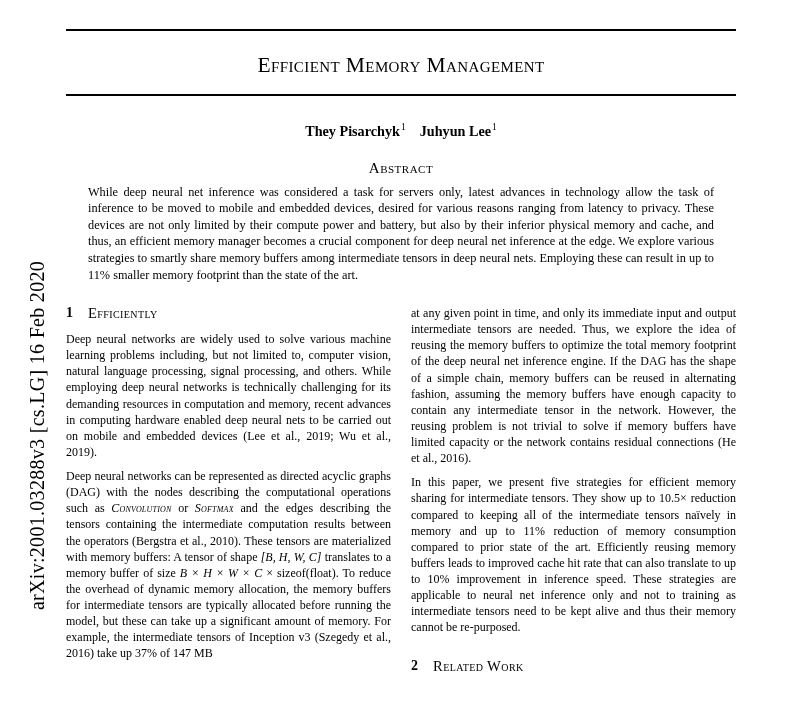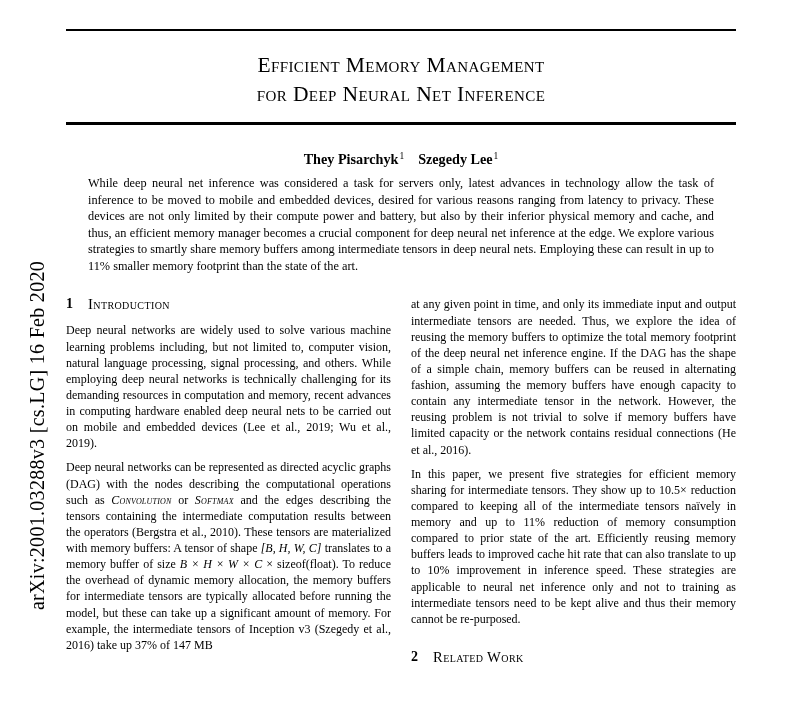--- a/index.html
+++ b/index.html
@@ -148,38 +148,38 @@
 <body>
 
 <div class="arxiv-stamp">arXiv:2001.03288v3  [cs.LG]  16 Feb 2020</div>
 
 <div class="page">
 
   <div class="rule rule-top"></div>
 
   <div class="title-block">
     <span class="title-line">Efficient Memory Management</span>
-    <span class="title-line">for Deep Neural Net Inference</span>
   </div>
 
   <div class="rule rule-under-title"></div>
 
   <div class="authors">
-    <span class="author"><span>They Pisarchyk</span><sup>1</sup></span><span class="author"><span>Szegedy Lee</span><sup>1</sup></span>
+    <span class="author"><span>They Pisarchyk</span><sup>1</sup></span><span class="author"><span>Juhyun Lee</span><sup>1</sup></span>
   </div>
 
+  <div class="abstract-heading">Abstract</div>
   <div class="abstract-body">While deep neural net inference was considered a task for servers only, latest advances in technology allow the task of inference to be moved to mobile and embedded devices, desired for various reasons ranging from latency to privacy. These devices are not only limited by their compute power and battery, but also by their inferior physical memory and cache, and thus, an efficient memory manager becomes a crucial component for deep neural net inference at the edge. We explore various strategies to smartly share memory buffers among intermediate tensors in deep neural nets. Employing these can result in up to 11% smaller memory footprint than the state of the art.</div>
 
   <div class="columns">
 
     <div class="col">
 
       <div class="section-heading">
         <span class="num">1</span>
-        <span class="stitle">Introduction</span>
+        <span class="stitle">Efficiently</span>
       </div>
 
       <p class="para">Deep neural networks are widely used to solve various machine learning problems including, but not limited to, computer vision, natural language processing, signal processing, and others. While employing deep neural networks is technically challenging for its demanding resources in computation and memory, recent advances in computing hardware enabled deep neural nets to be carried out on mobile and embedded devices (Lee et al., 2019; Wu et al., 2019).</p>
 
       <p class="para last"><span>Deep neural networks can be represented as directed acyclic graphs (DAG) with the nodes describing the computational operations such as </span><span class="sc">Convolution</span><span> or </span><span class="sc">Softmax</span><span> and the edges describing the tensors containing the intermediate computation results between the operators (Bergstra et al., 2010). These tensors are materialized with memory buffers: A tensor of shape </span><span class="mathit">[B, H, W, C]</span><span> translates to a memory buffer of size </span><span class="mathit">B × H × W × C</span><span> × sizeof(float). To reduce the overhead of dynamic memory allocation, the memory buffers for intermediate tensors are typically allocated before running the model, but these can take up a significant amount of memory. For example, the intermediate tensors of Inception v3 (Szegedy et al., 2016) take up 37% of 147 MB</span></p>
 
     </div>
 
     <div class="col">
 

